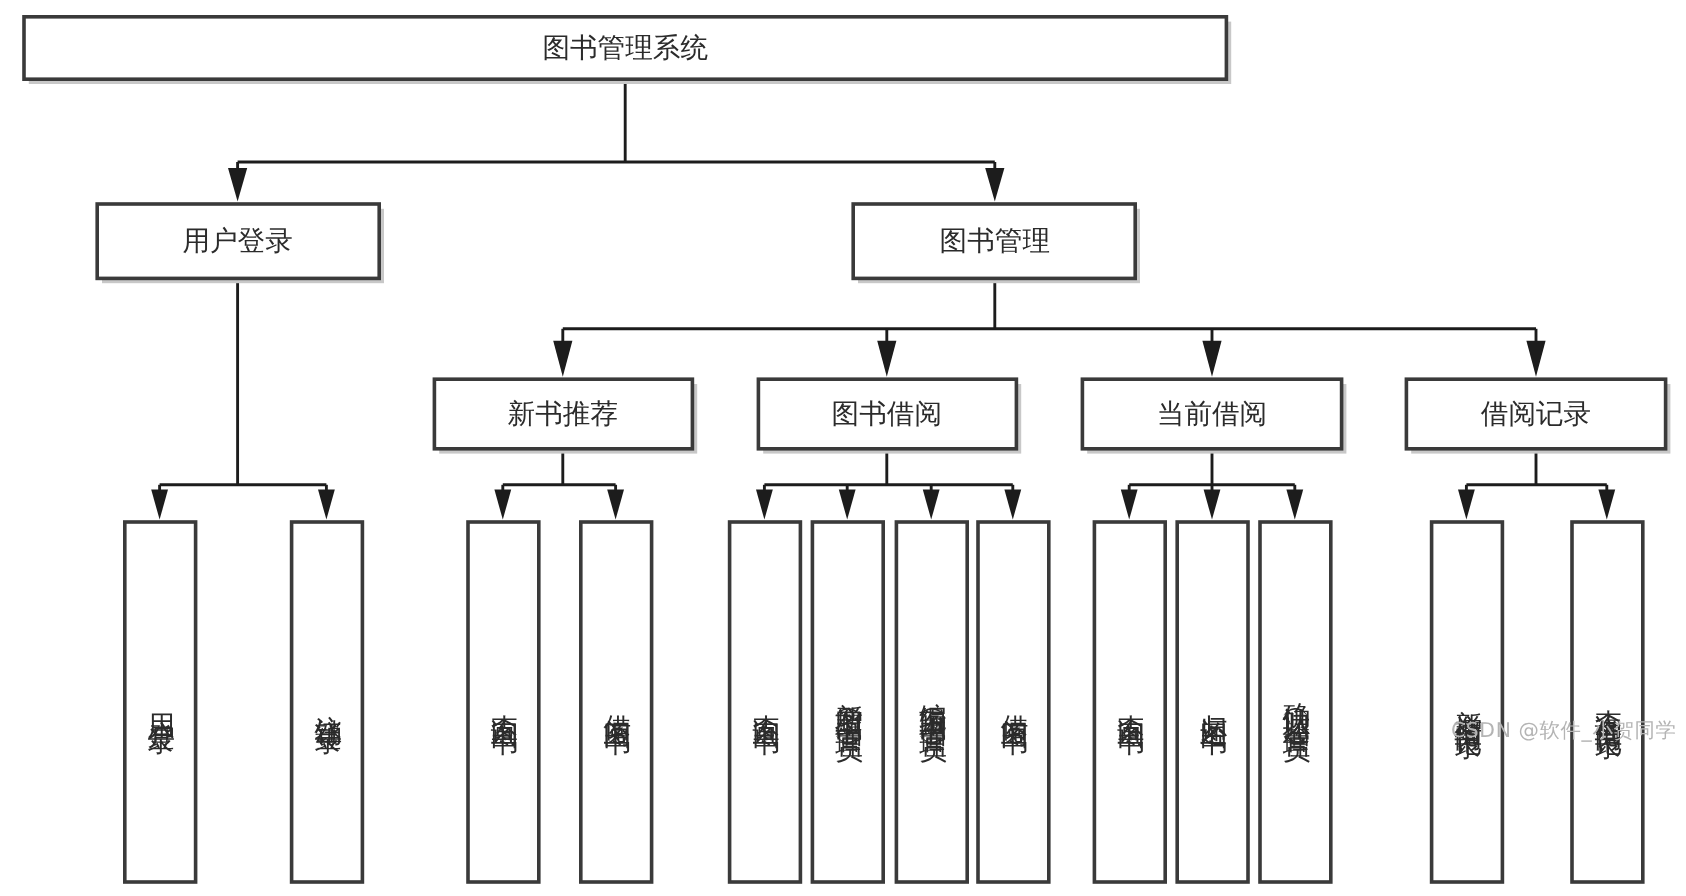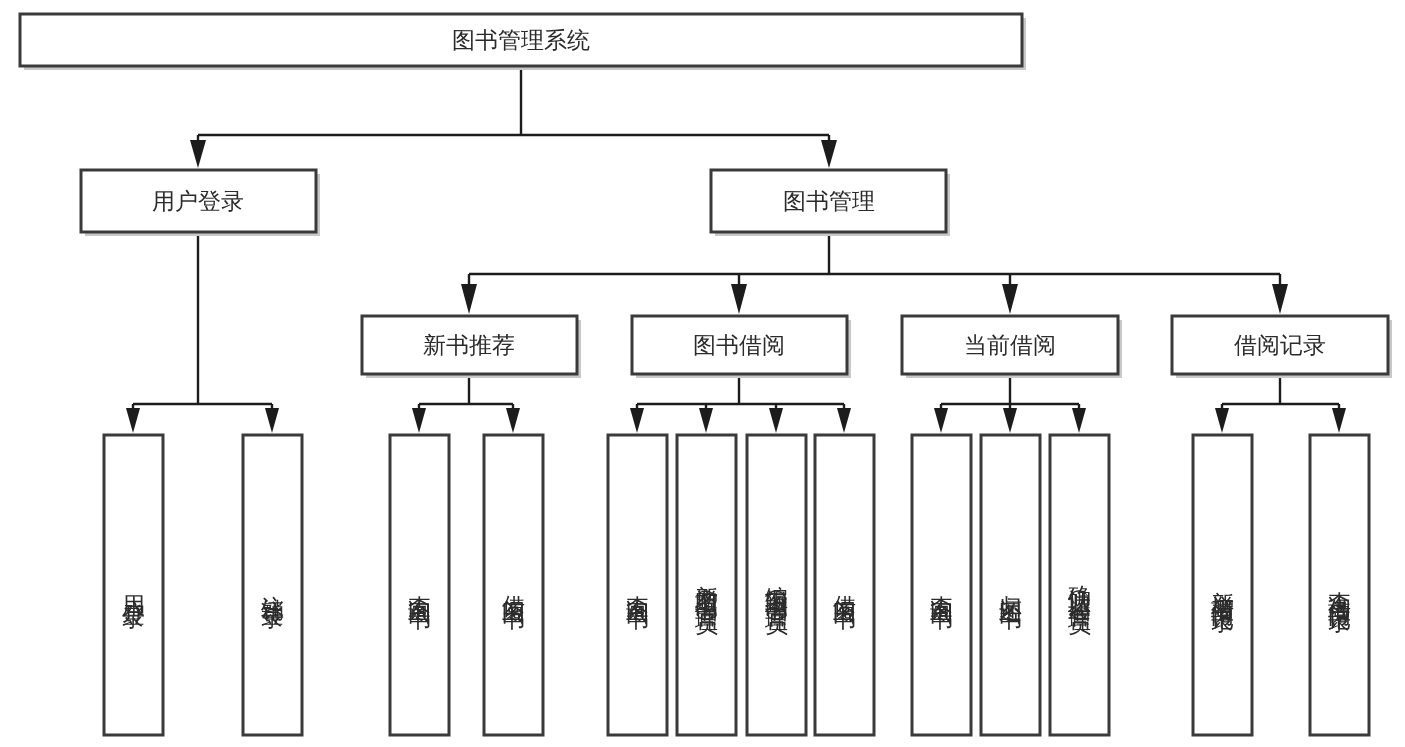--- a/index.html
+++ b/index.html
@@ -208,13 +208,14 @@
   <div class="leaf-label-wrap" style="left:747px;top:435px;width:59px;height:300px;">编辑图书（管理员）</div>
   <div class="leaf-label-wrap" style="left:815px;top:435px;width:59px;height:300px;">借阅图书</div>
 
   <div class="leaf-label-wrap" style="left:912px;top:435px;width:59px;height:300px;">查询图书</div>
   <div class="leaf-label-wrap" style="left:981px;top:435px;width:59px;height:300px;">归还图书</div>
   <div class="leaf-label-wrap" style="left:1050px;top:435px;width:59px;height:300px;">确认归还（管理员）</div>
 
   <div class="leaf-label-wrap" style="left:1193px;top:435px;width:59px;height:300px;">新增借阅记录</div>
   <div class="leaf-label-wrap" style="left:1310px;top:435px;width:59px;height:300px;">查询借阅记录</div>
 
+  <div class="watermark">CSDN @软件_小贺同学</div>
 </div>
 
 </body></html>

